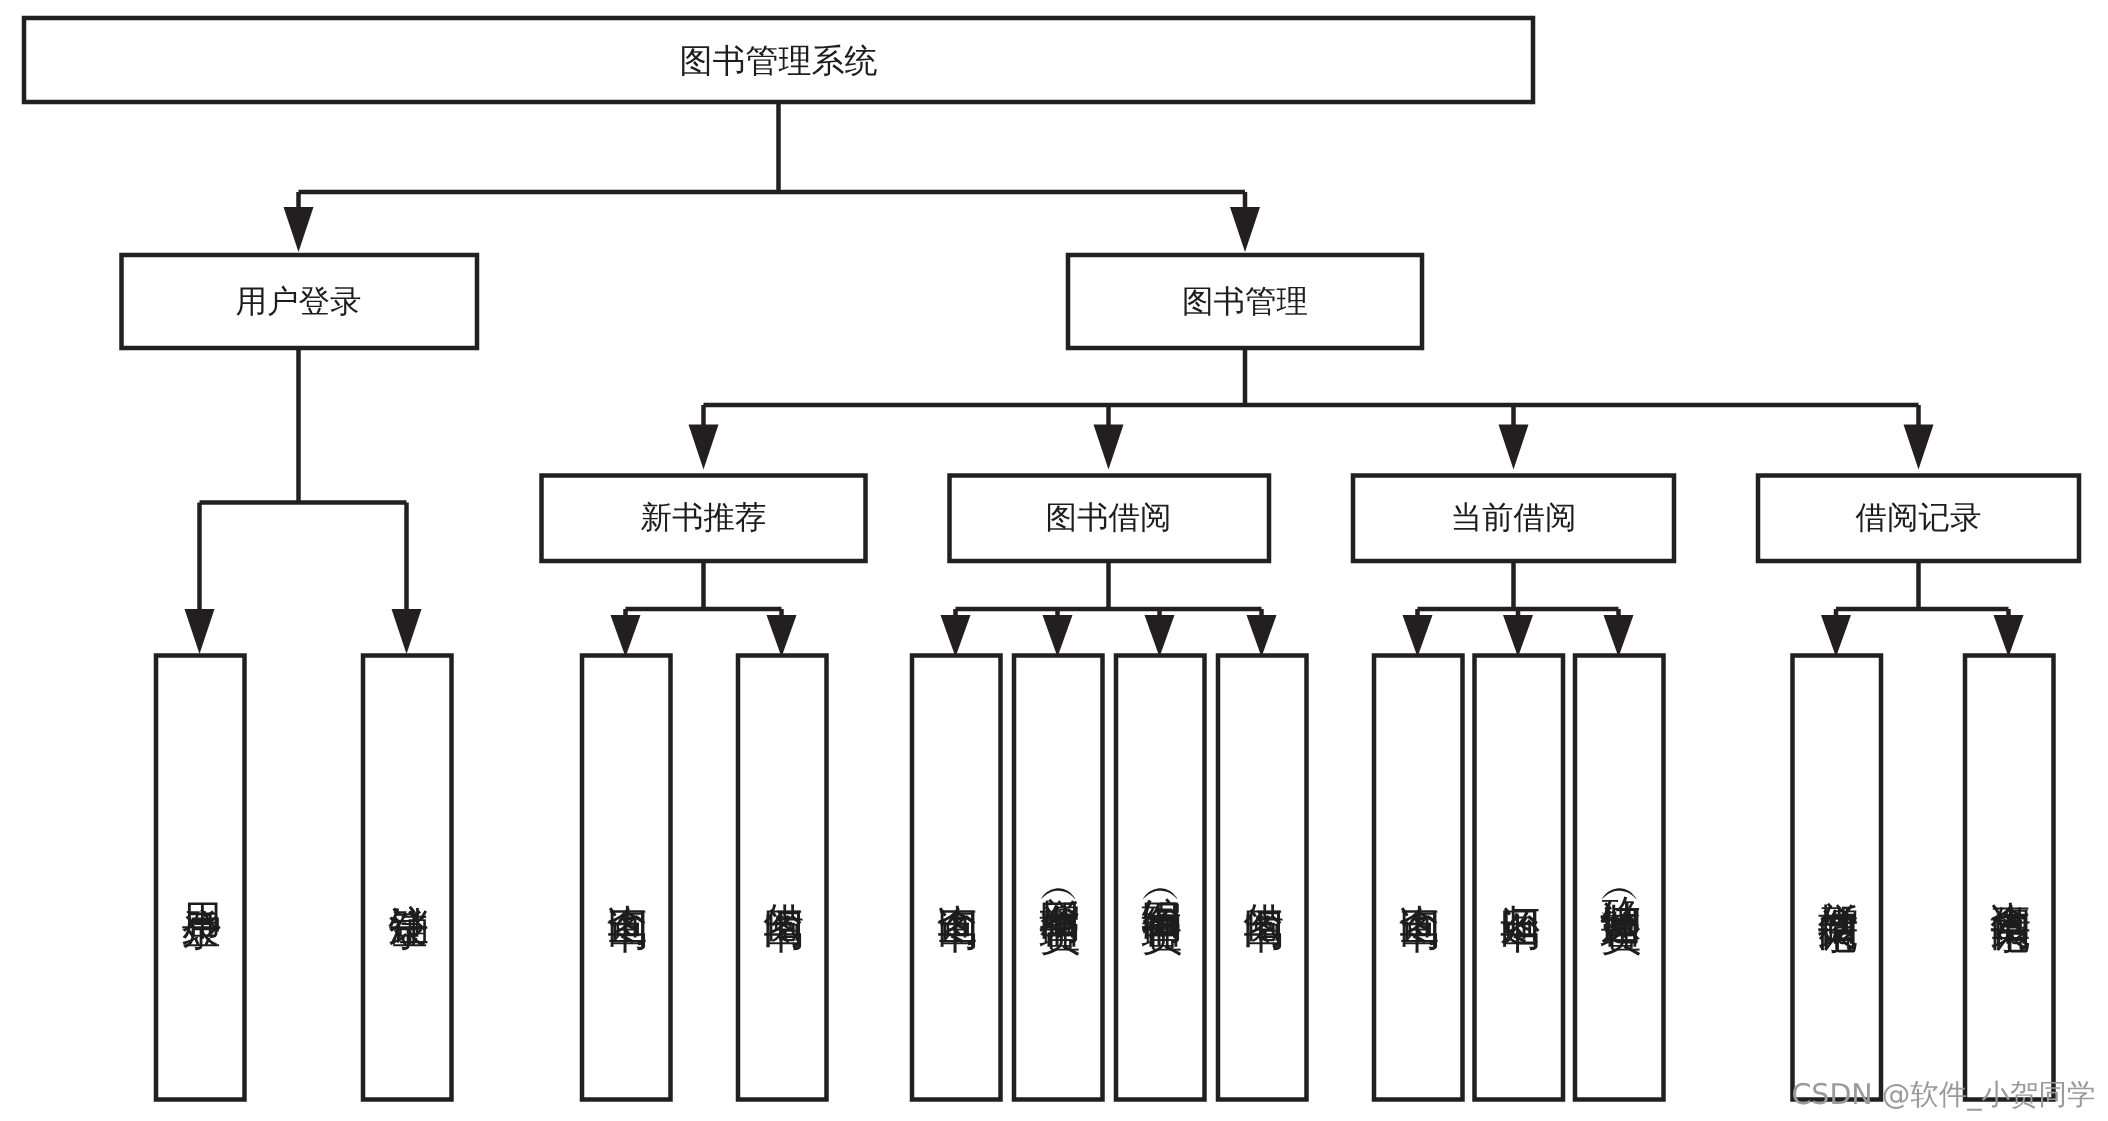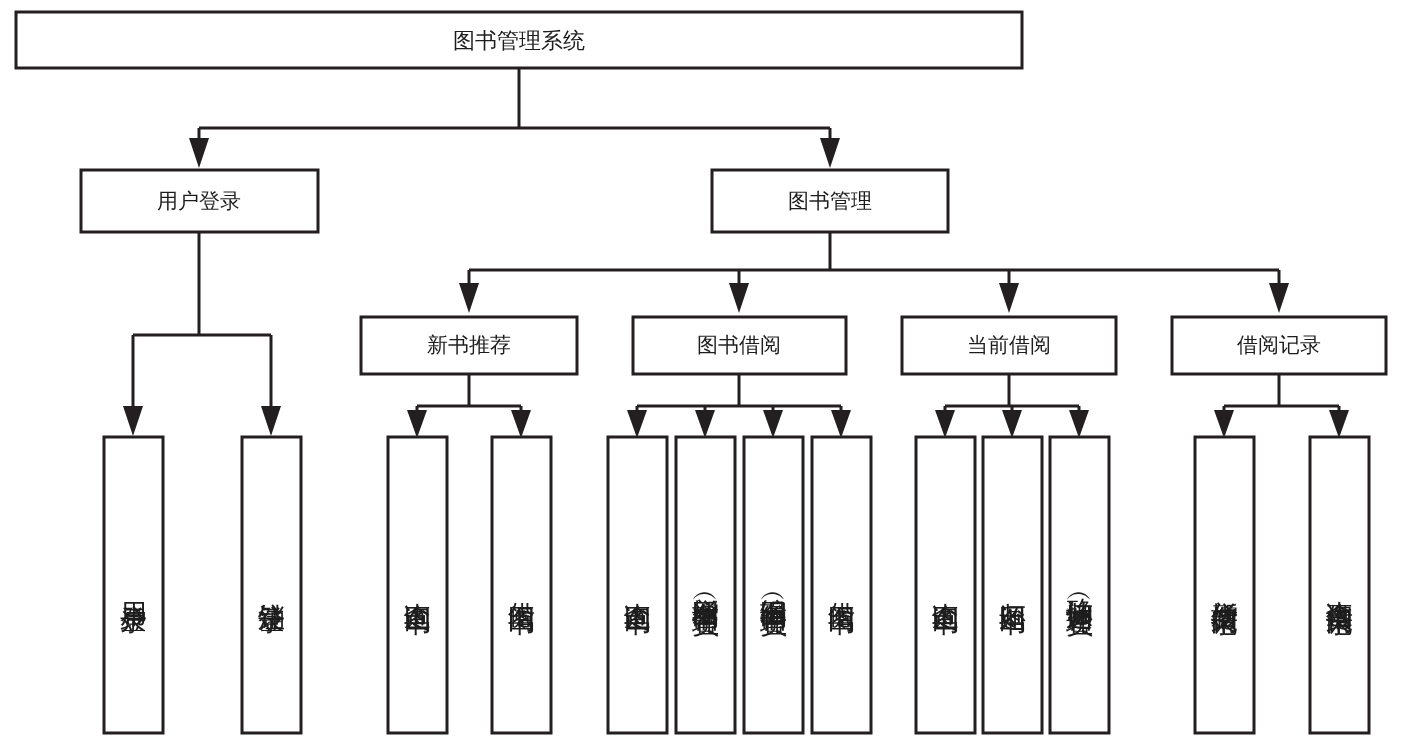--- a/index.html
+++ b/index.html
@@ -196,13 +196,14 @@
   <div class="vlabel" style="left:744px; top:437px; width:59px; height:296px;">编辑图书（管理员）</div>
   <div class="vlabel" style="left:812px; top:437px; width:59px; height:296px;">借阅图书</div>
 
   <div class="vlabel" style="left:916px; top:437px; width:59px; height:296px;">查询图书</div>
   <div class="vlabel" style="left:983px; top:437px; width:59px; height:296px;">归还图书</div>
   <div class="vlabel" style="left:1050px; top:437px; width:59px; height:296px;">确认归还（管理员）</div>
 
   <div class="vlabel" style="left:1195px; top:437px; width:59px; height:296px;">新增借阅记录</div>
   <div class="vlabel" style="left:1310px; top:437px; width:59px; height:296px;">查询借阅记录</div>
 
+  <div class="watermark">CSDN @软件_小贺同学</div>
 </div>
 
 </body></html>

